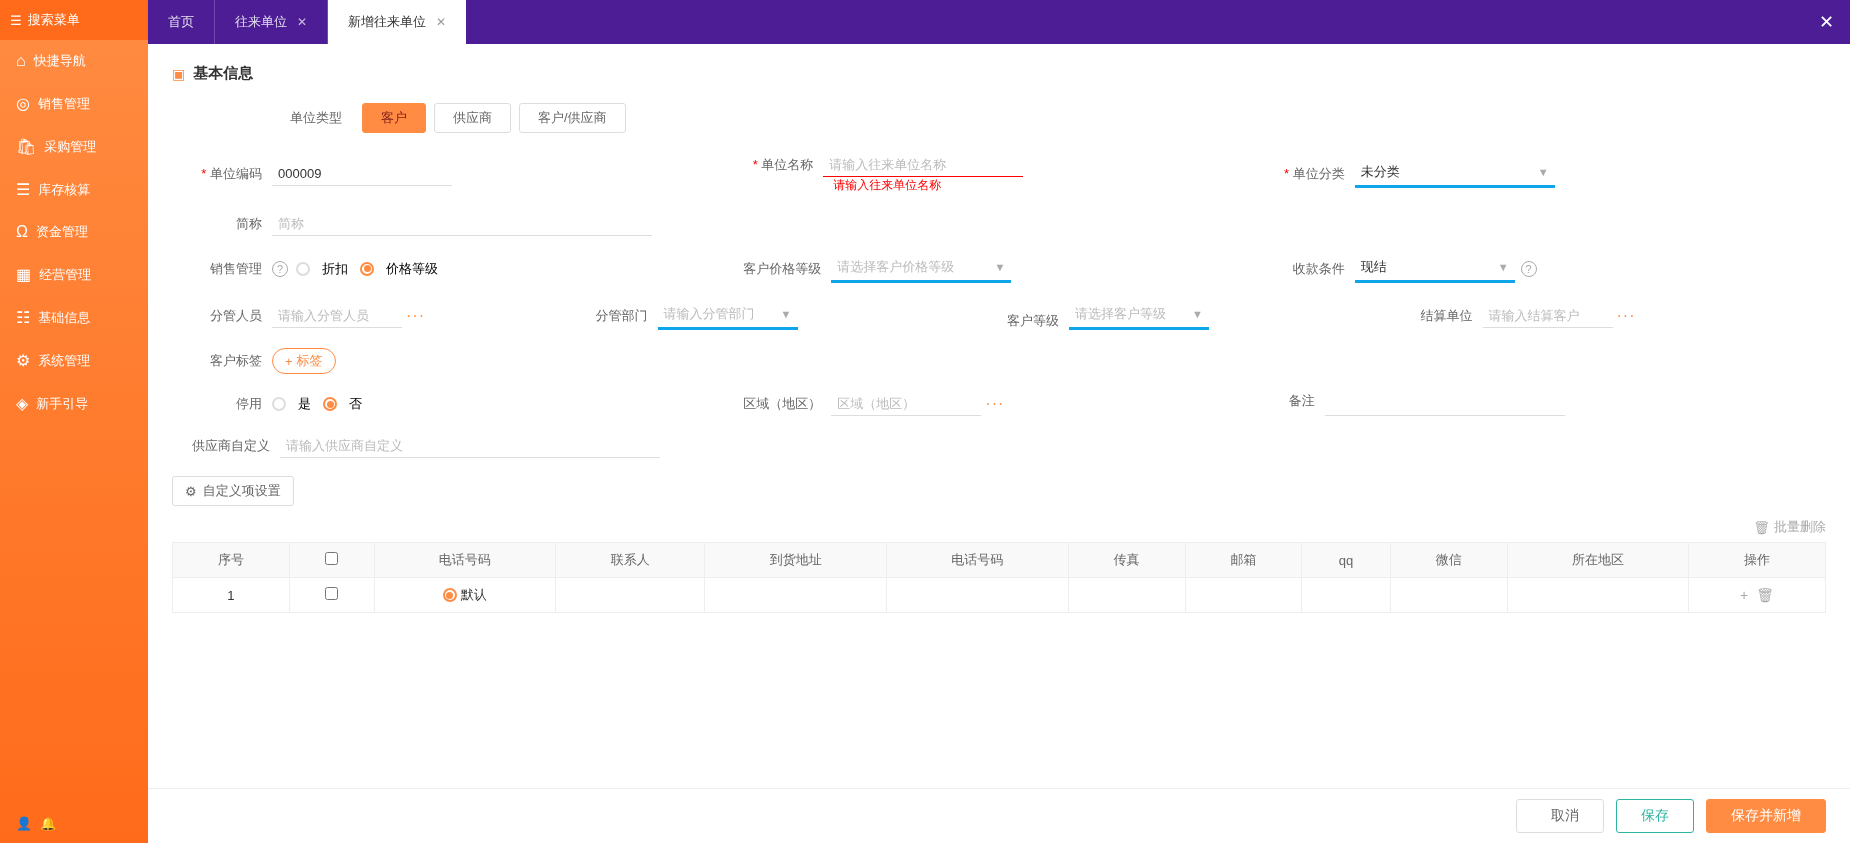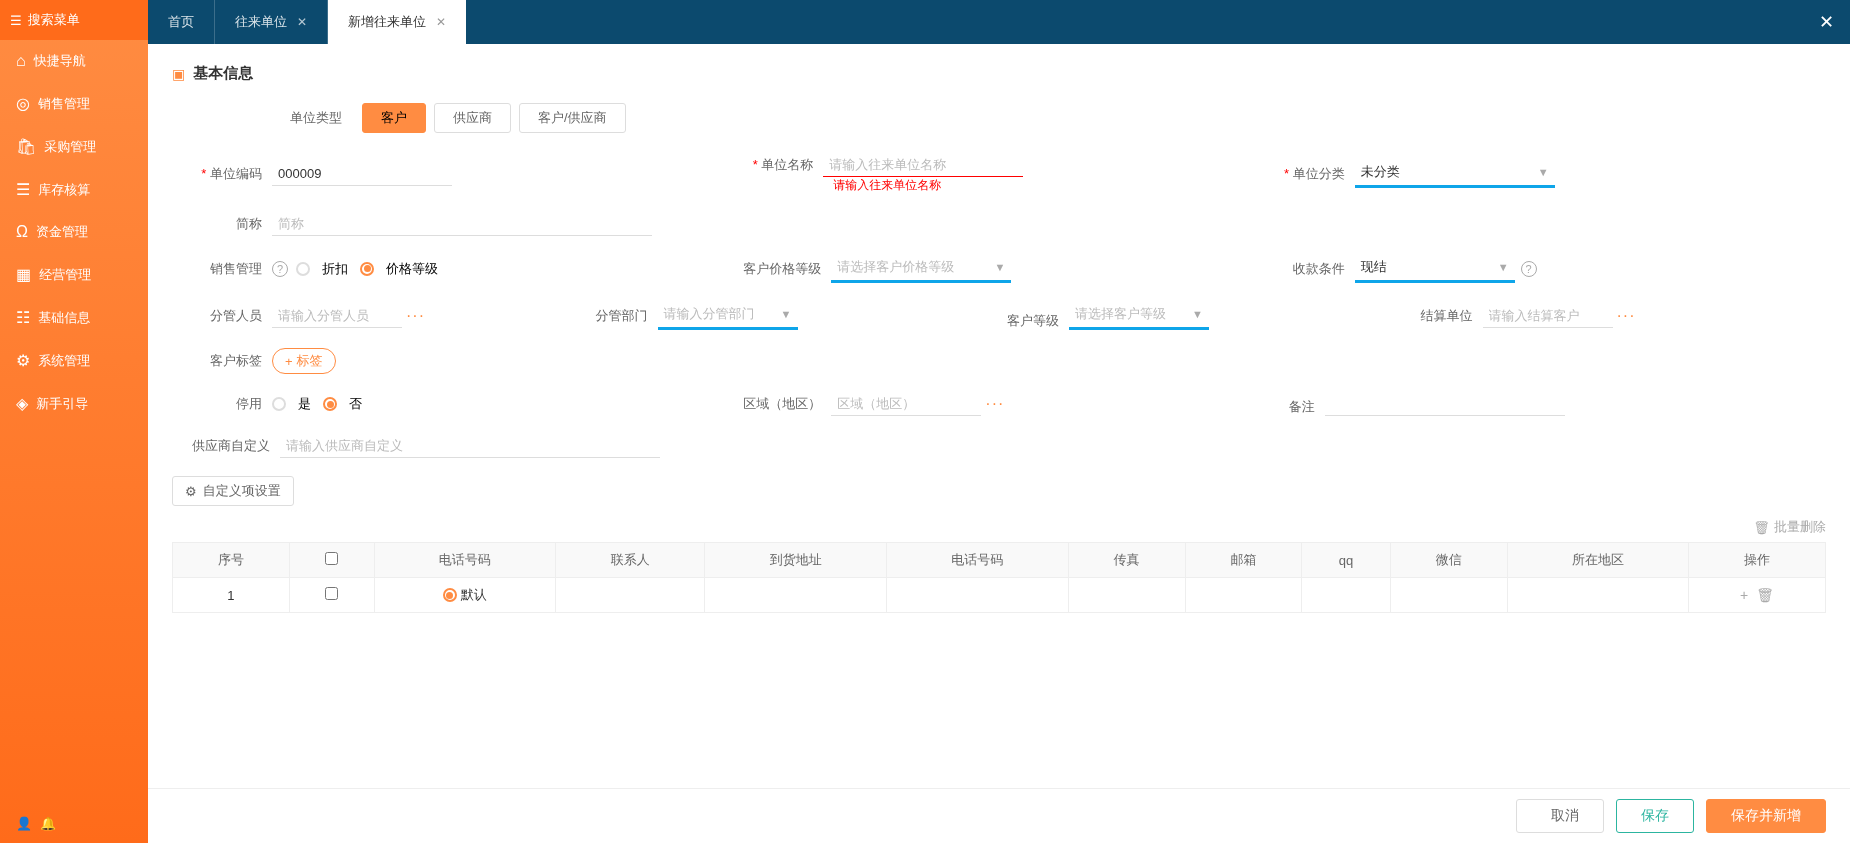--- a/index.html
+++ b/index.html
@@ -46,21 +46,21 @@
     
     .main {
       flex: 1;
       display: flex;
       flex-direction: column;
       overflow: hidden;
     }
 
     
     .tabbar {
-      background: #0c4a6e;
+      background: #4c1d95;
       display: flex;
       align-items: center;
       height: 44px;
       padding: 0 0;
       flex-shrink: 0;
     }
     .tab {
       padding: 0 20px;
       height: 44px;
       display: flex;
@@ -160,21 +160,21 @@
       padding: 5px 18px;
       border: 1px solid #ddd;
       border-radius: 3px;
       cursor: pointer;
       font-size: 13px;
       background: white;
       color: #666;
     }
     .type-btn.active {
       background: #ff8c42;
-      color: #000000;
+      color: #7f1d1d;
       border-color: #ff8c42;
     }
 
     
     .radio-group { display: flex; align-items: center; gap: 12px; }
     .radio-item { display: flex; align-items: center; gap: 12px; cursor: pointer; }
     .radio-outer {
       width: 14px; height: 14px;
       border-radius: 50%;
       border: 2px solid #ddd;
@@ -485,21 +485,21 @@
               </div>
             <span>否</span>
           </div>
         </div>
       </div>
       <div style="display:flex; align-items:center; padding-left:20px;">
         <span class="form-label" style="min-width:80px;">区域（地区）</span>
         <input class="form-input" type="text" placeholder="区域（地区）" style="width: 150px;">
         <span class="ellipsis-btn">···</span>
       </div>
-      <div style="display:flex; align-items:flex-end;">
+      <div style="display:flex; align-items:flex-start;">
         <span class="form-label" style="min-width:50px;">备注</span>
         <input class="form-input" type="text" style="width: 240px;">
       </div>
     </div>
 
     <div style="display:flex; align-items:center; margin-bottom:18px; padding-left:20px;">
       <span class="form-label" style="min-width:80px;">供应商自定义</span>
       <input class="form-input" type="text" placeholder="请输入供应商自定义" style="width: 380px;">
     </div>
 

